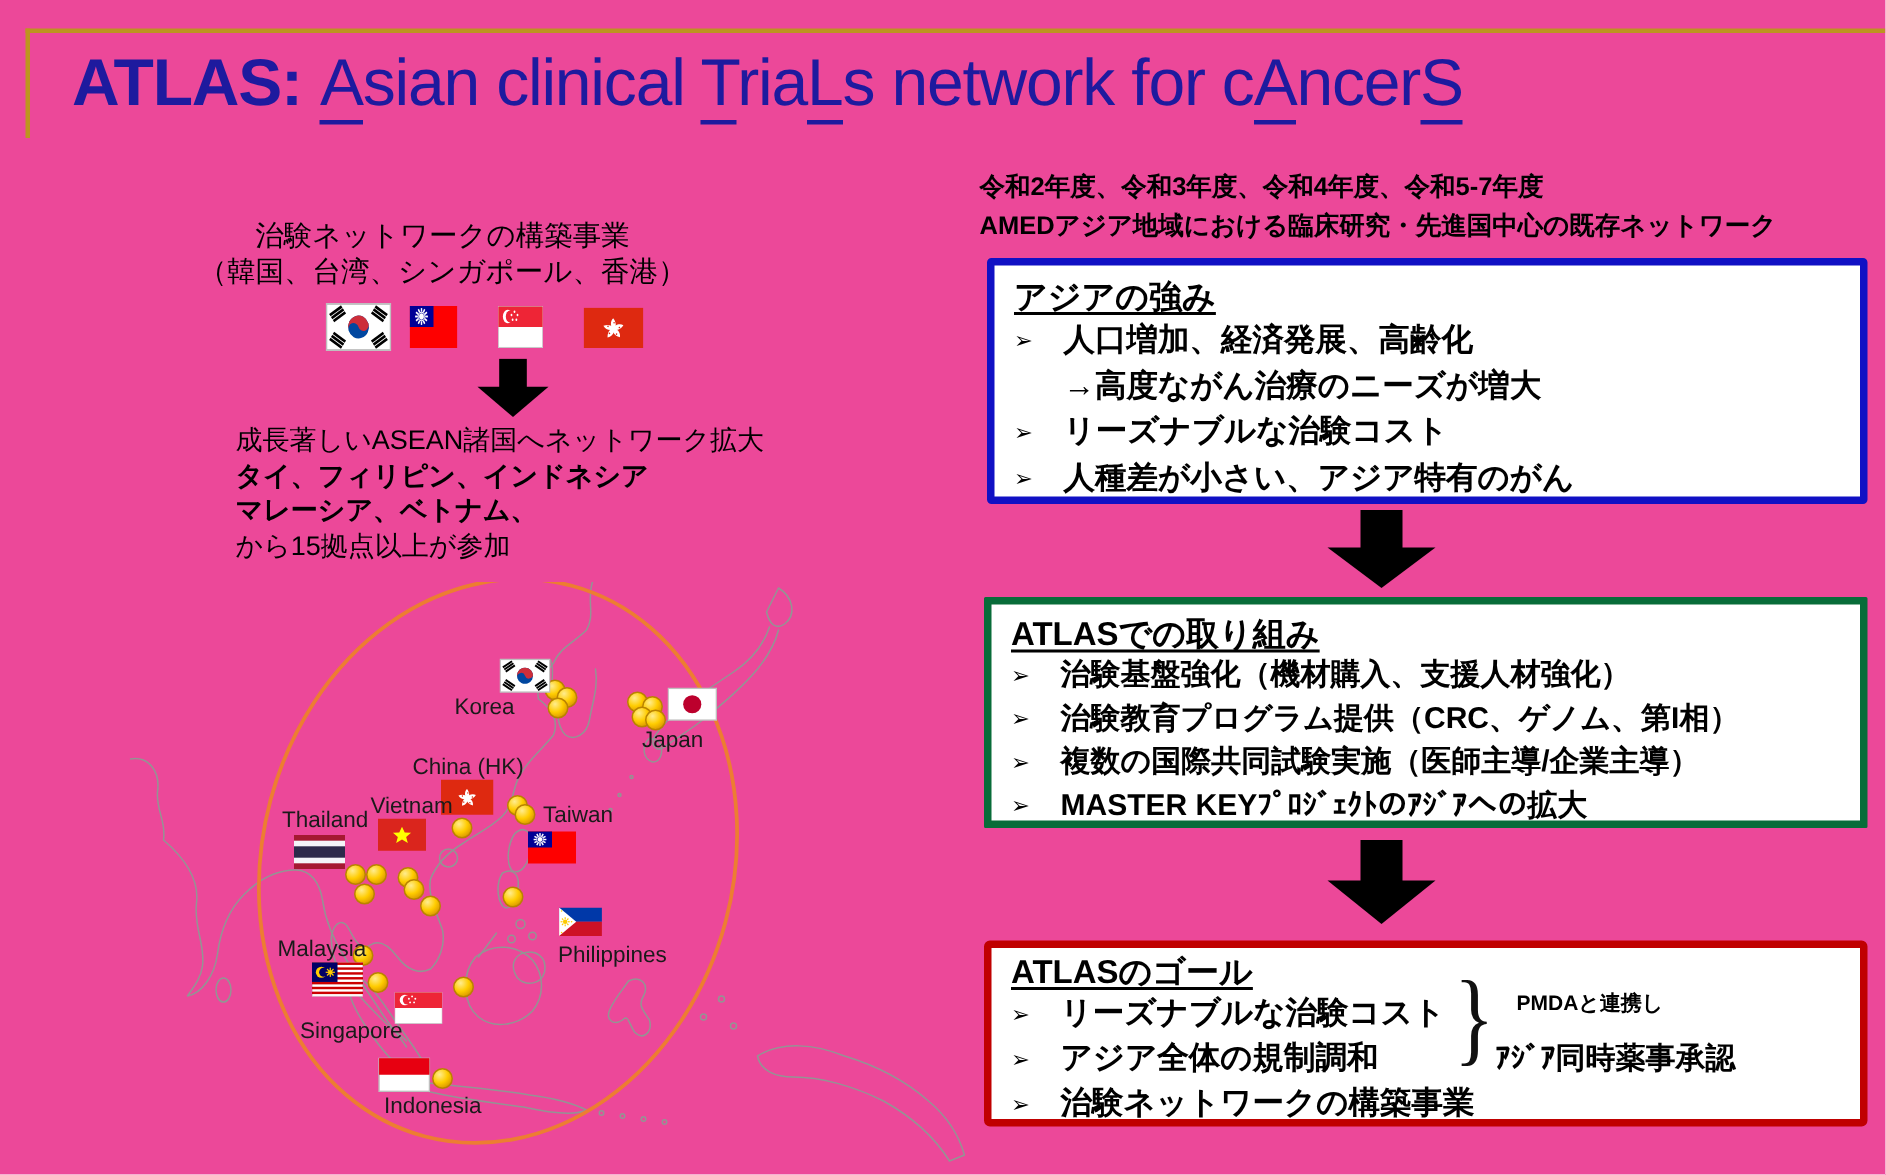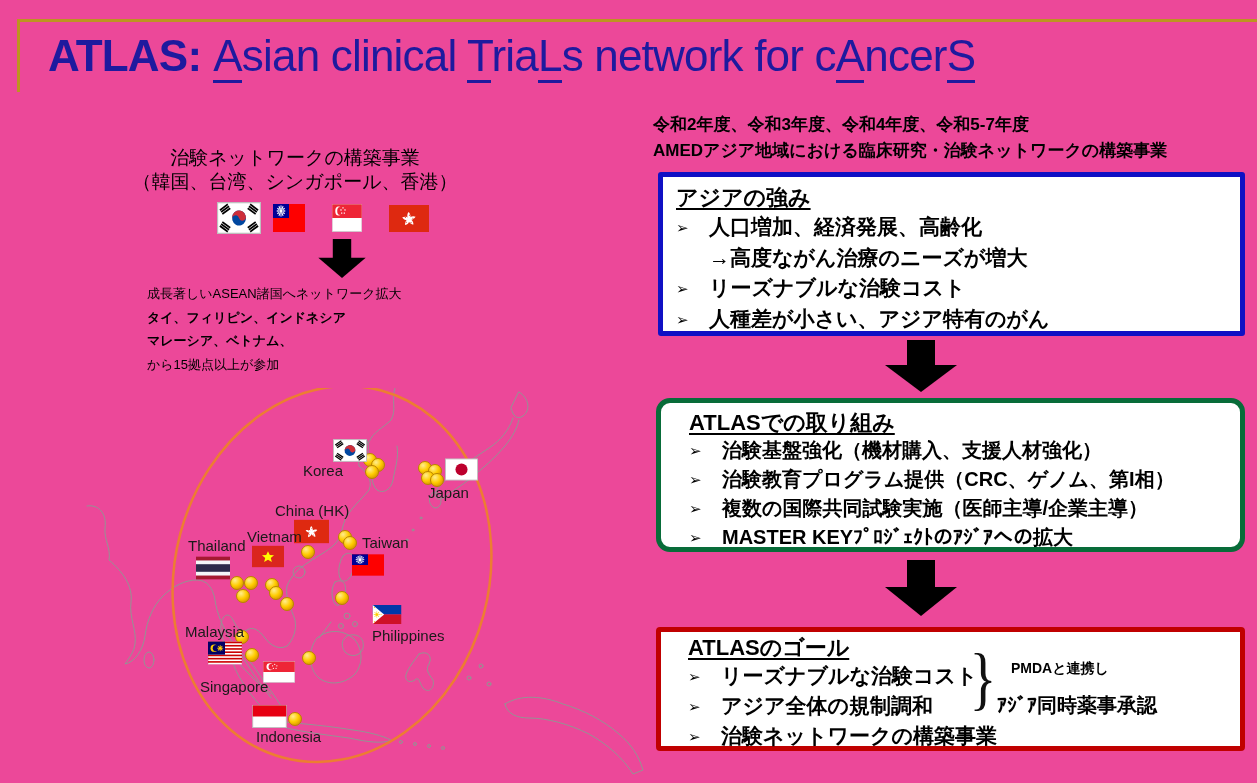--- a/index.html
+++ b/index.html
@@ -12,30 +12,30 @@
          font-family:"Liberation Sans","DejaVu Sans",sans-serif;color:#000;}
   .rule-top{position:absolute;left:17px;top:19px;width:1240px;height:3px;background:var(--gold-rule);}
   .rule-left{position:absolute;left:17px;top:19px;width:3px;height:73px;background:var(--gold-rule);}
   .title{position:absolute;left:48px;top:30px;margin:0;font-size:44px;line-height:52px;
          font-weight:400;color:var(--title-blue);letter-spacing:-0.8px;white-space:nowrap;}
   .title .bold{font-weight:700;margin-right:12px;}
   .title .u{border-bottom:3px solid var(--title-blue);}
   .cap-center{position:absolute;left:105px;top:146px;width:380px;text-align:center;
               font-size:19px;line-height:24px;}
   .flag{position:absolute;display:block;}
-  .asean{position:absolute;left:147px;top:282px;font-size:13px;line-height:23.5px;white-space:nowrap;}
+  .asean{position:absolute;left:157px;top:282px;font-size:18px;line-height:23.5px;white-space:nowrap;}
   .asean .bold{font-weight:700;}
   .note{position:absolute;left:653px;top:112px;font-size:17px;line-height:26px;font-weight:700;white-space:nowrap;}
   .box{position:absolute;box-sizing:border-box;background:#fff;}
   .box-blue{left:658px;top:172px;width:587px;height:164px;border:5px solid var(--box-blue);
             border-radius:3px;padding:7px 10px 0 13px;}
   .box-green{left:656px;top:398px;width:589px;height:154px;border:5px solid var(--box-green);
-             border-radius:14px;padding:6px 10px 0 28px;}
+             border-radius:1px;padding:6px 10px 0 13px;}
   .box-red{left:656px;top:627px;width:589px;height:124px;border:5px solid var(--box-red);
-           border-radius:4px;padding:3px 10px 0 27px;}
+           border-radius:4px;padding:3px 10px 0 13px;}
   .box .btitle{font-size:22px;font-weight:600;text-decoration:underline;
                text-decoration-thickness:2px;text-underline-offset:3px;white-space:nowrap;}
   .box-blue .btitle{line-height:28px;}
   .box-green .btitle{line-height:27px;}
   .box-red .btitle{line-height:26px;}
   .brow{display:flex;font-weight:600;white-space:nowrap;}
   .box-blue .brow{font-size:21px;line-height:30px;}
   .box-green .brow{font-size:20px;line-height:28px;}
   .box-red .brow{font-size:21px;line-height:29px;}
   .brow .b{flex:none;width:33px;font-size:15px;padding-top:1px;}
@@ -346,21 +346,21 @@
     <text x="277" y="160">Taiwan</text>
     <text x="103" y="163">Thailand</text>
     <text x="100" y="249">Malaysia</text>
     <text x="115" y="304">Singapore</text>
     <text x="287" y="253">Philippines</text>
     <text x="171" y="354">Indonesia</text>
   </svg>
 
   <div class="note">
     <div>令和2年度、令和3年度、令和4年度、令和5-7年度</div>
-    <div>AMEDアジア地域における臨床研究・治験ネットワークの構築事業</div>
+    <div>AMEDアジア地域における臨床研究・先進国中心の既存ネットワーク</div>
   </div>
 
   <div class="box box-blue">
     <div class="btitle">アジアの強み</div>
     <div class="brow">
         <span class="b">➢</span>
         <span>人口増加、経済発展、高齢化</span>
       </div>
     <div class="brow cont">
         <span>→高度ながん治療のニーズが増大</span>

